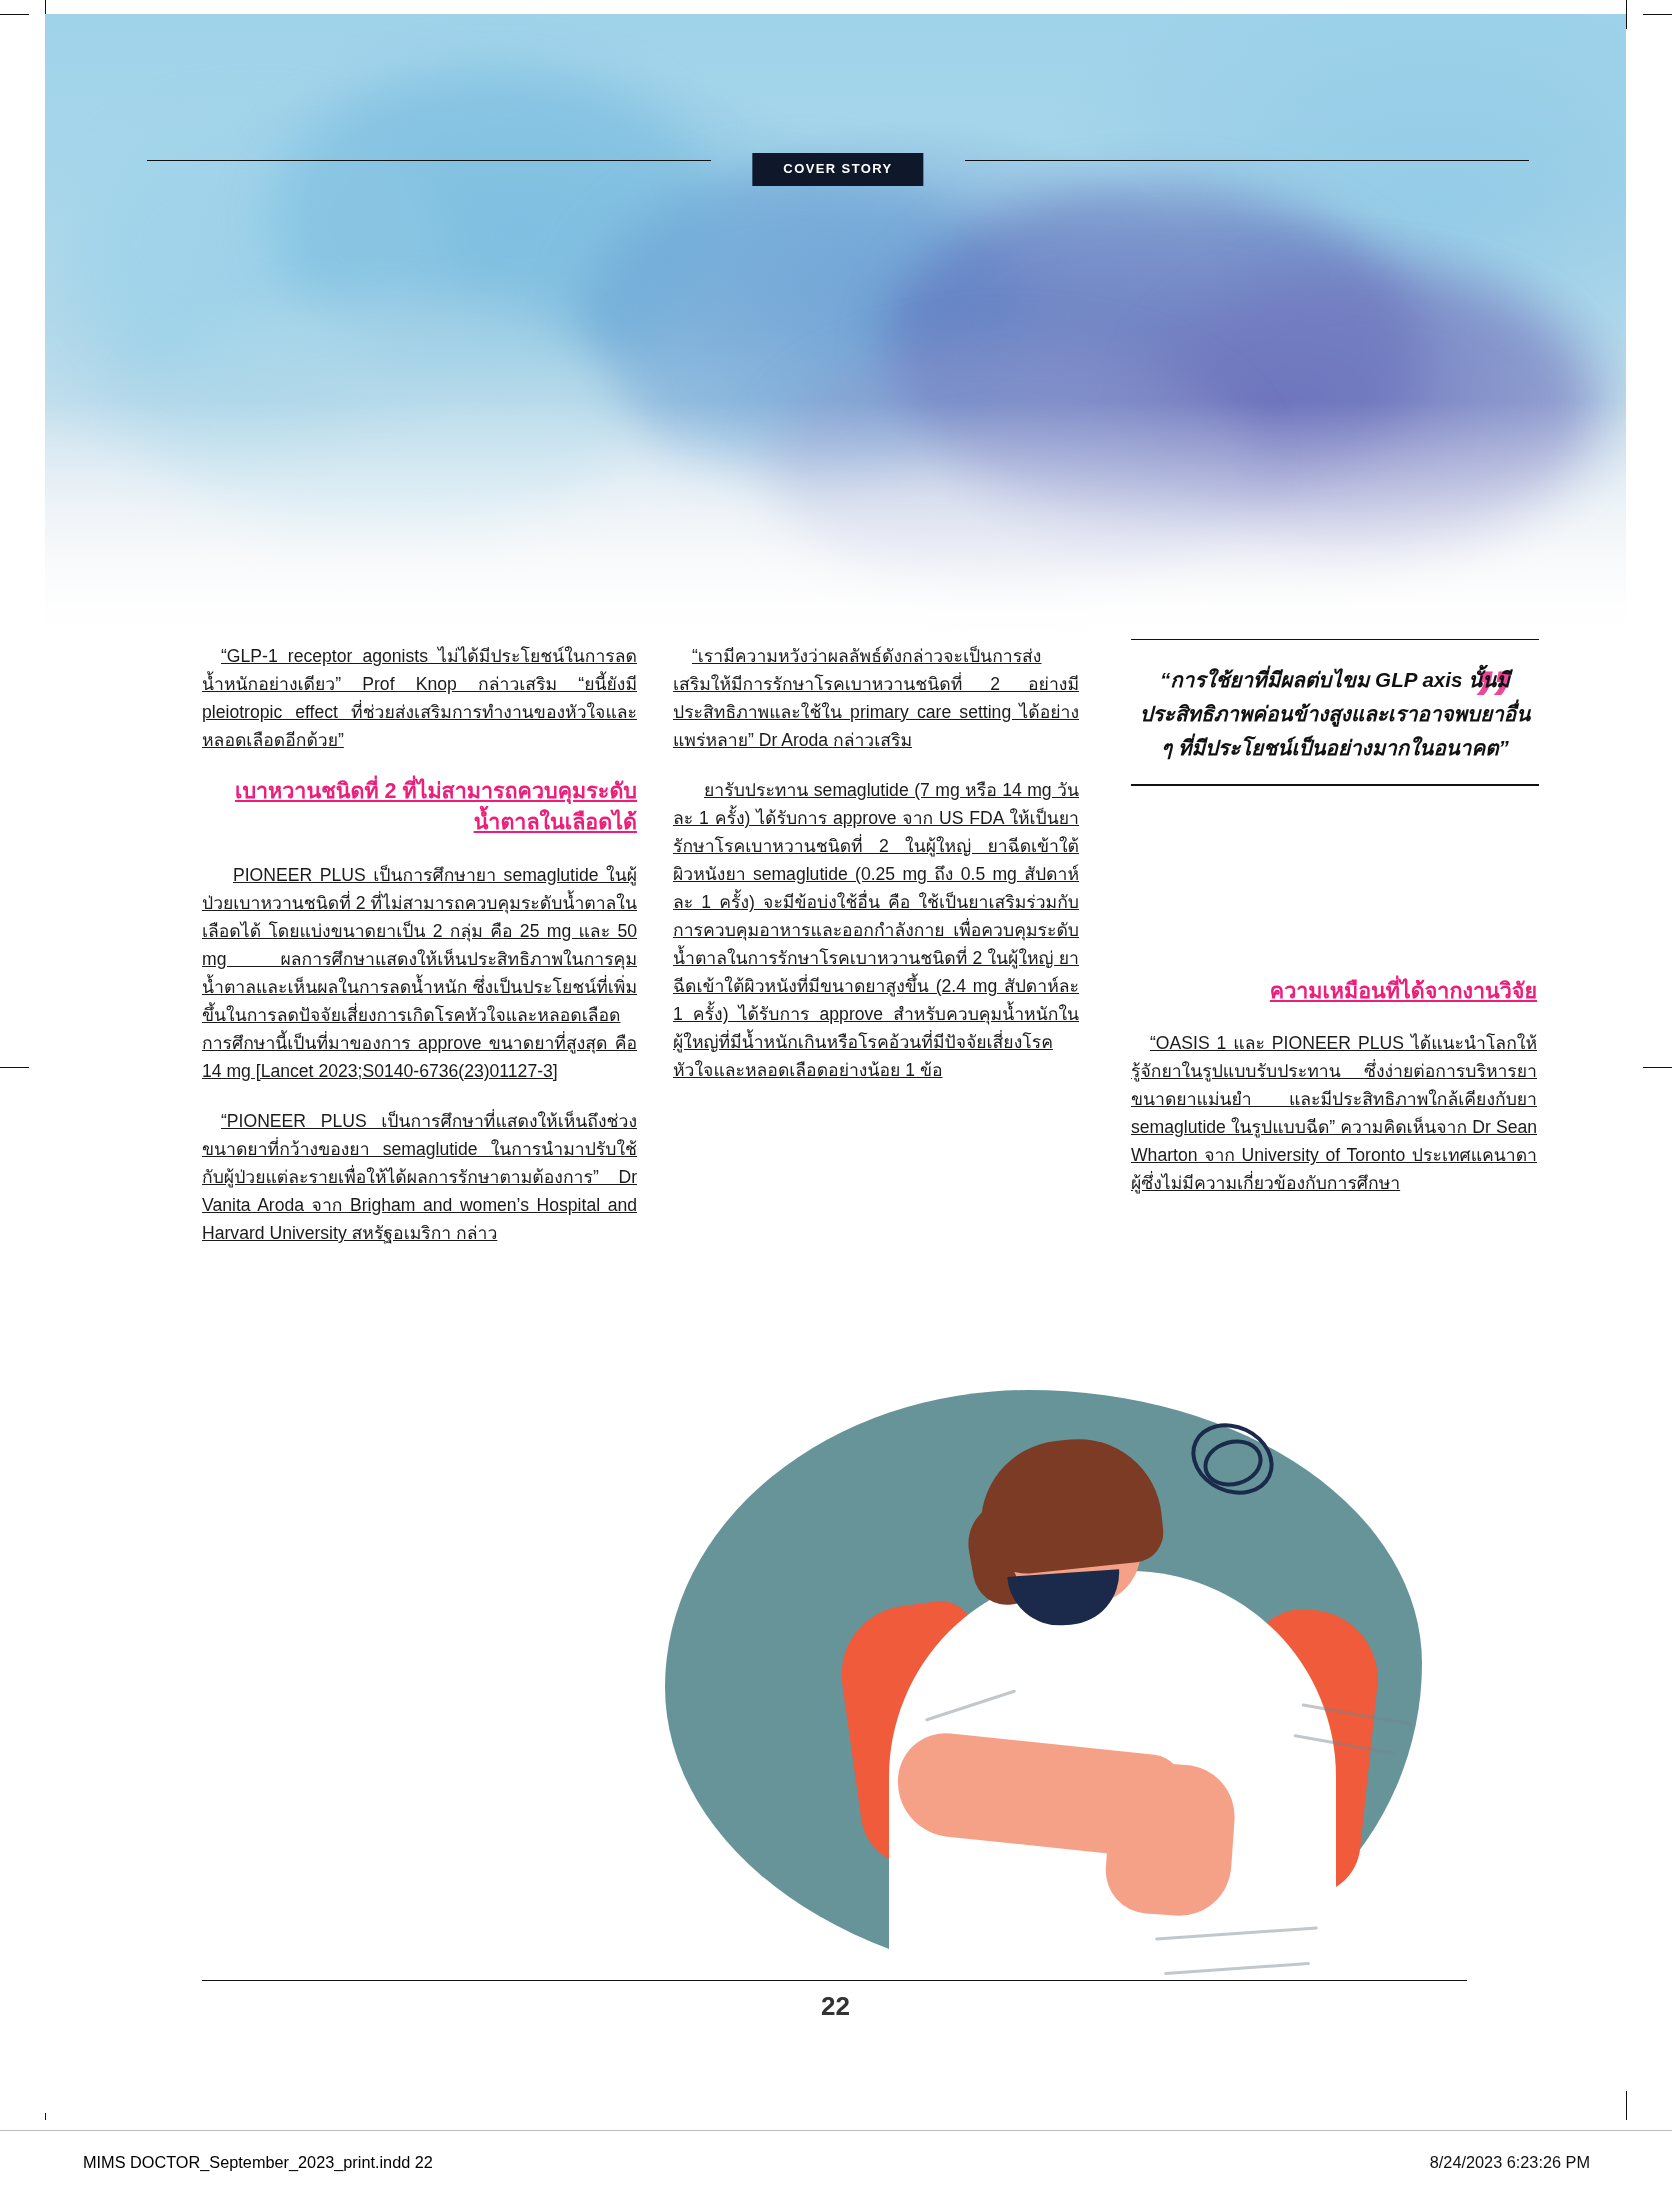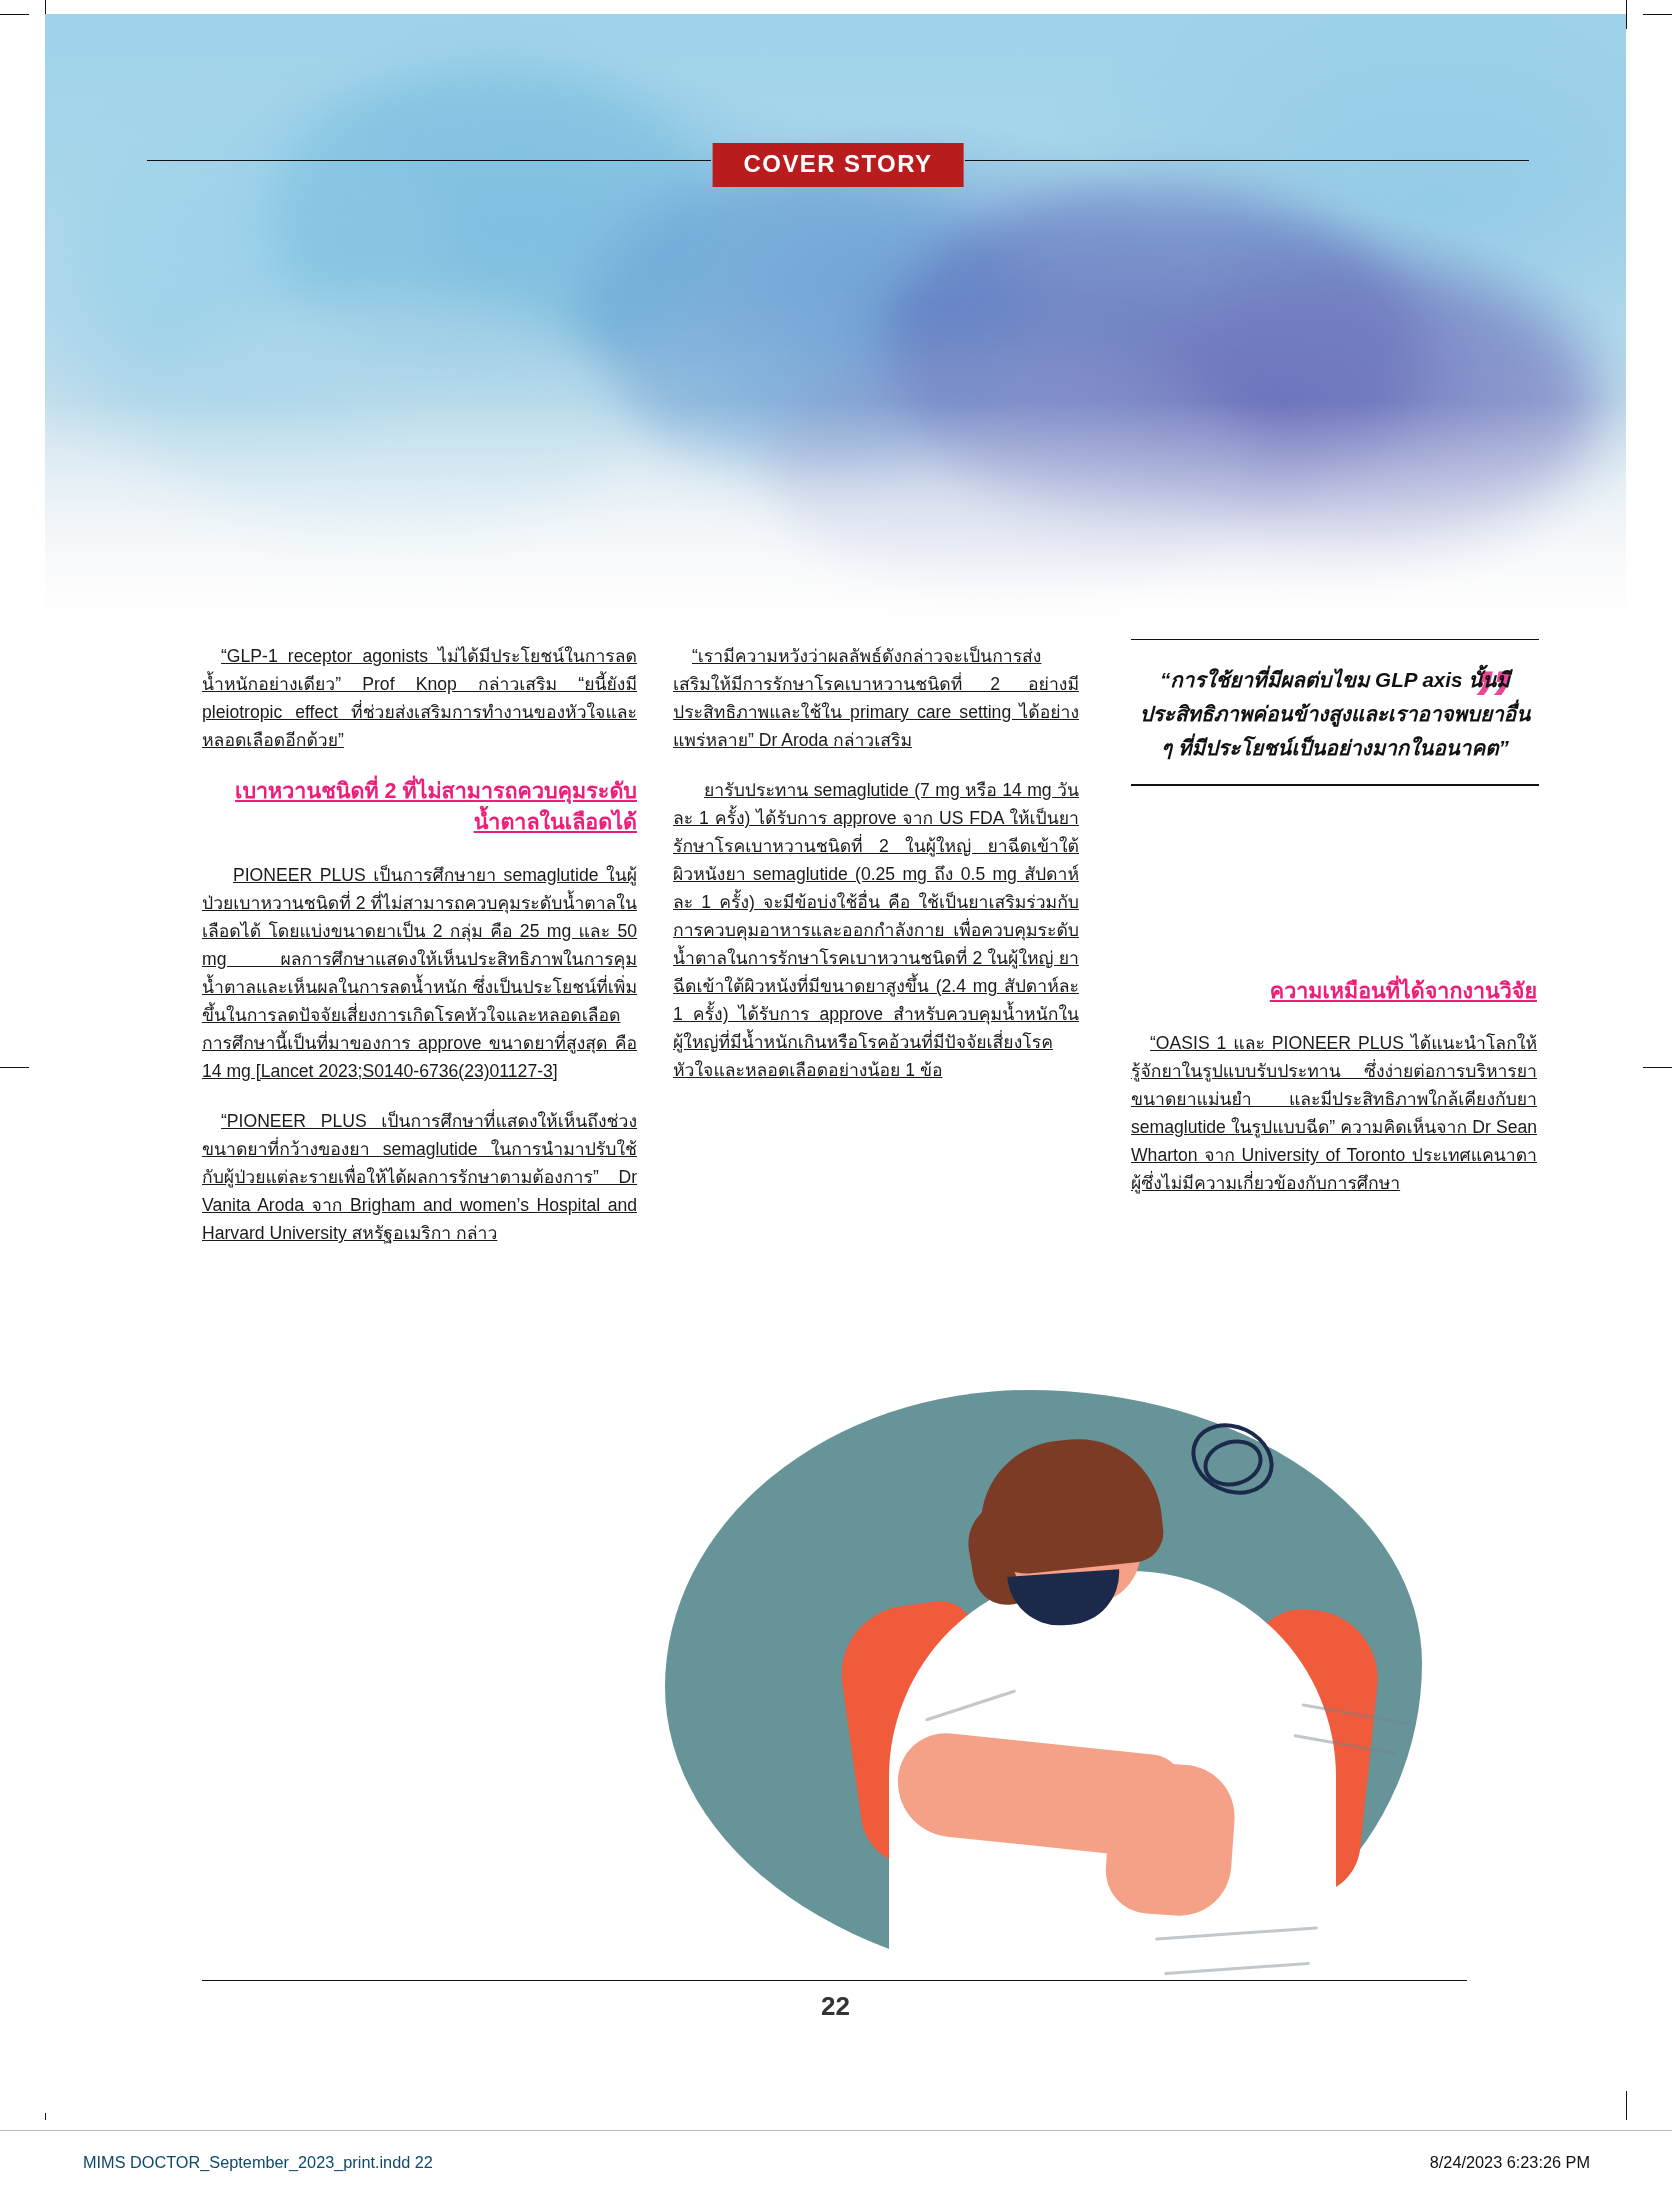--- a/index.html
+++ b/index.html
@@ -86,24 +86,24 @@
     top: 19px;
     height: 1.7px;
     background: #111;
   }
   #cover-header .rule-l { left: 0; width: 564px; }
   #cover-header .rule-r { right: 0; width: 564px; }
   #cover-tag {
     position: absolute;
     left: 50%;
     transform: translateX(-50%);
-    top: 2px;
-    background: #b91c1c;
+    top: 12px;
+    background: #0f172a;
     color: #fff;
-    font-size: 24px;
+    font-size: 13px;
     font-weight: bold;
     letter-spacing: 1.4px;
     padding: 9.5px 31px 10.3px 31px;
     line-height: 1;
     white-space: nowrap;
   }
 
   
   .col {
     position: absolute;
@@ -335,21 +335,21 @@
     width: 1673px;
     height: 72px;
     background: #ffffff;
     border-top: 0.9px solid #bdbdbd;
   }
   #slug .slug-left {
     position: absolute;
     left: 83px;
     top: 22.4px;
     font-size: 16.3px;
-    color: #0c4a6e;
+    color: #000000;
   }
   #slug .slug-right {
     position: absolute;
     right: 83px;
     top: 22.4px;
     font-size: 16.3px;
     color: #111;
   }
 </style>
 </head>

